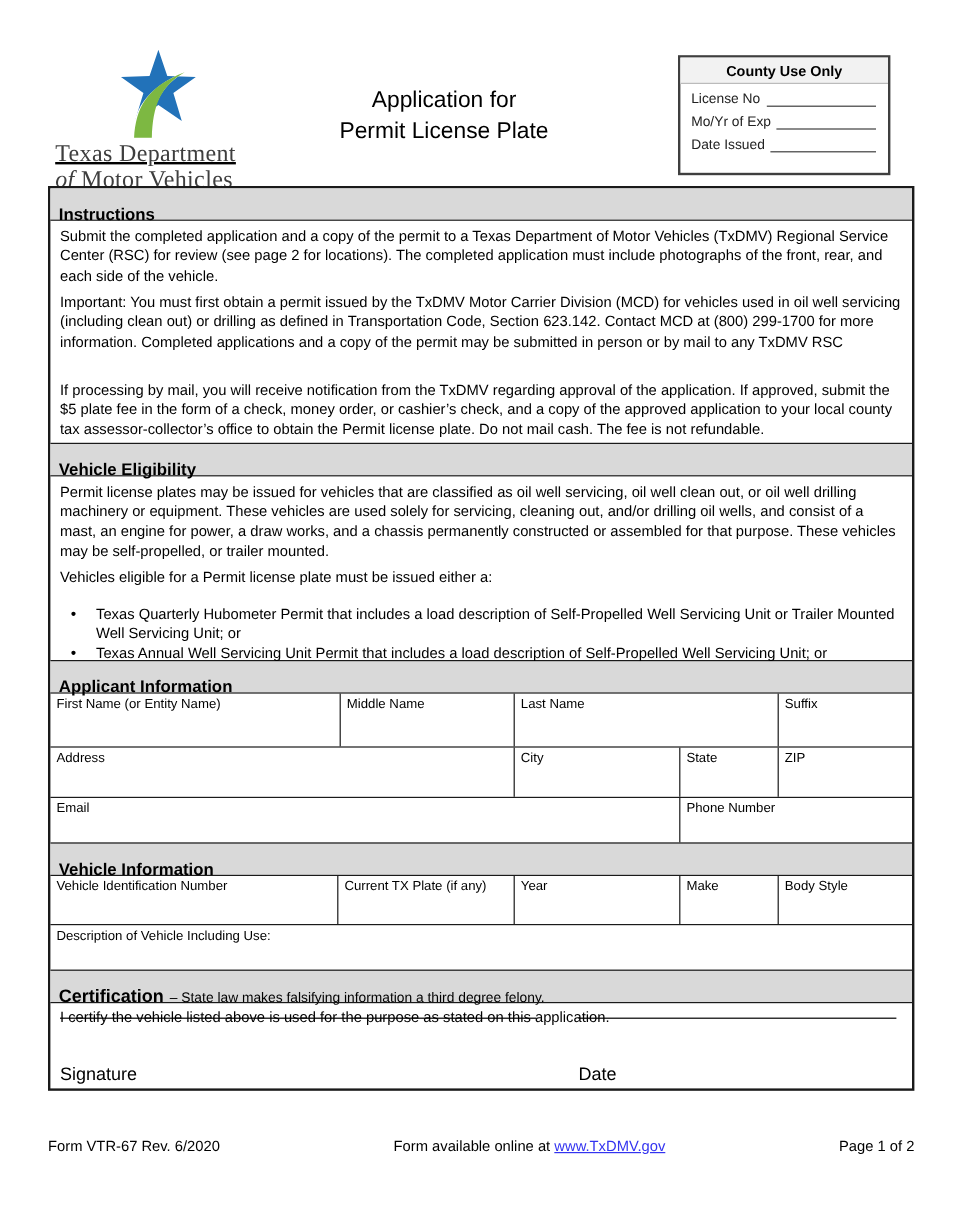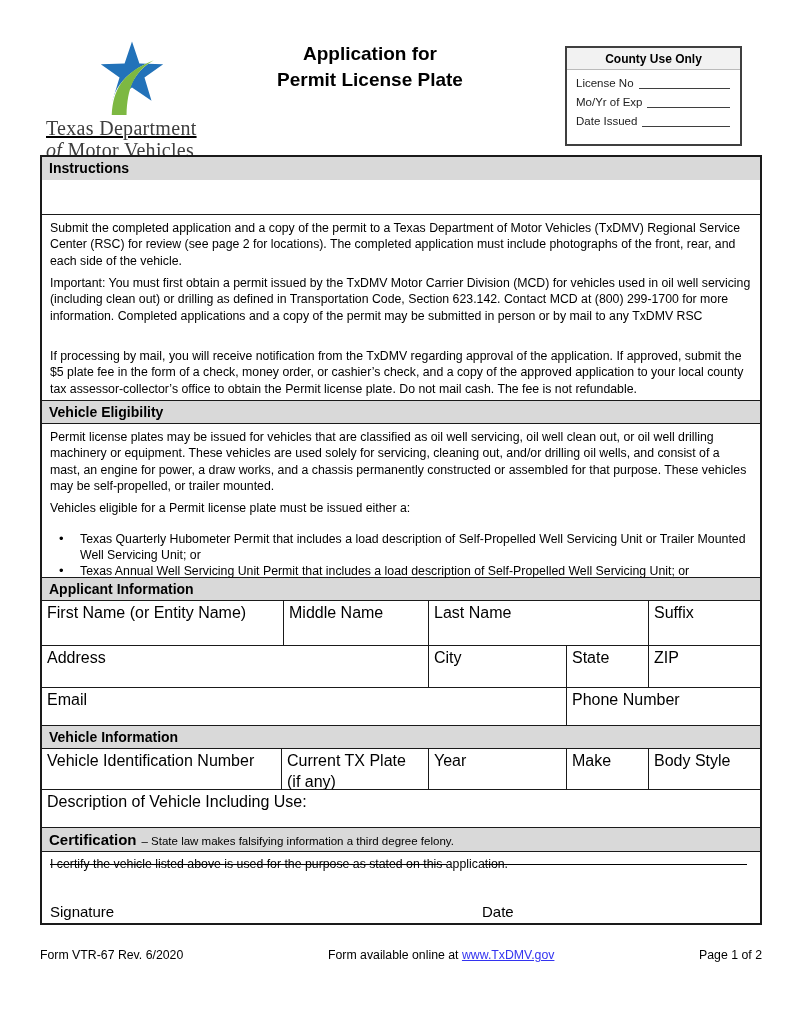--- a/index.html
+++ b/index.html
@@ -13,22 +13,22 @@
   
   .logo { position: absolute; left: 46px; top: 40px; width: 190px; text-decoration: underline; }
   .logo svg { display: block; margin-left: 34px; }
   .logo-text {
     font-family: "Liberation Serif", serif;
     font-size: 20px; line-height: 1.08; color: #3e3e3e; letter-spacing: .3px;
   }
   .logo-text .it { font-style: italic; }
 
   .form-title {
-    position: absolute; left: 225px; top: 41px; width: 290px;
-    text-align: center; font-weight: bold; font-size: 19px; line-height: 1.38;
+    position: absolute; left: 225px; top: 71px; width: 290px;
+    text-align: center; font-weight: normal; font-size: 19px; line-height: 1.38;
   }
 
   .county-box {
     position: absolute; left: 565px; top: 46px; width: 177px; height: 100px;
     border: 2px solid #3f3f3f; background: #fff;
   }
   .county-header {
     background: #f2f2f2; border-bottom: 1px solid #bbb;
     text-align: center; font-weight: bold; font-size: 12px; padding: 4px 0 3px;
   }
@@ -38,47 +38,47 @@
 
   
   .main-table {
     position: absolute; left: 40px; top: 155px; width: 722px;
     border: 2px solid #1a1a1a; background: #fff;
   }
   .main-table > div + div { border-top: 1.2px solid #1a1a1a; }
 
   .sec-hdr {
     background: #d9d9d9; font-weight: bold; font-size: 14px;
-    padding: 3px 7px; height: 23px;
+    padding: 13px 7px; height: 23px;
   }
   .sec-hdr.cert { display: flex; align-items: baseline; height: 24px; }
   .cert-title { font-size: 15px; font-weight: bold; }
   .cert-sub { font-size: 11.5px; font-weight: normal; margin-left: 5px; }
 
   .sec-body { padding: 5px 8px 4px 8px; font-size: 12.3px; line-height: 1.33; }
   .sec-body p + p { margin-top: 6px; }
   .gap-top { margin-top: 24px !important; }
-  .body-instructions { height: 186px; margin-top: 34px; }
+  .body-instructions { height: 186px; }
   .body-eligibility { height: 154px; }
 
   ul.bullets { list-style: none; margin-top: 14px; }
   ul.bullets li { position: relative; padding-left: 30px; }
   ul.bullets li::before {
     content: "\2022"; position: absolute; left: 9px; top: -1px; font-size: 13px;
   }
 
   .grid-row { display: grid; }
   .row-name  { grid-template-columns: 242px 145px 220px 1fr; height: 45px; }
   .row-addr  { grid-template-columns: 387px 138px 82px 1fr;  height: 42px; }
   .row-email { grid-template-columns: 525px 1fr;             height: 38px; }
   .row-vin   { grid-template-columns: 240px 147px 138px 82px 1fr; height: 41px; }
   .row-desc  { height: 38px; }
   .cell {
     border-right: 1.2px solid #1a1a1a; padding: 2px 5px;
-    font-size: 16px; line-height: 1.3; overflow: hidden;
+    font-size: 11px; line-height: 1.3; overflow: hidden;
   }
   .cell:last-child { border-right: none; }
 
   .cert-body { position: relative; height: 72px; padding: 5px 8px; font-size: 12.3px; }
   .sig-row { position: absolute; left: 8px; right: 8px; bottom: 3px; display: flex; }
   .sig-block { width: 397px; }
   .date-block { width: 265px; margin-left: 35px; }
   .sig-line { border-bottom: 1.3px solid #000; height: 13px; }
   .sig-label { font-size: 15px; padding-top: 2px; margin-top: 36px; }
 

